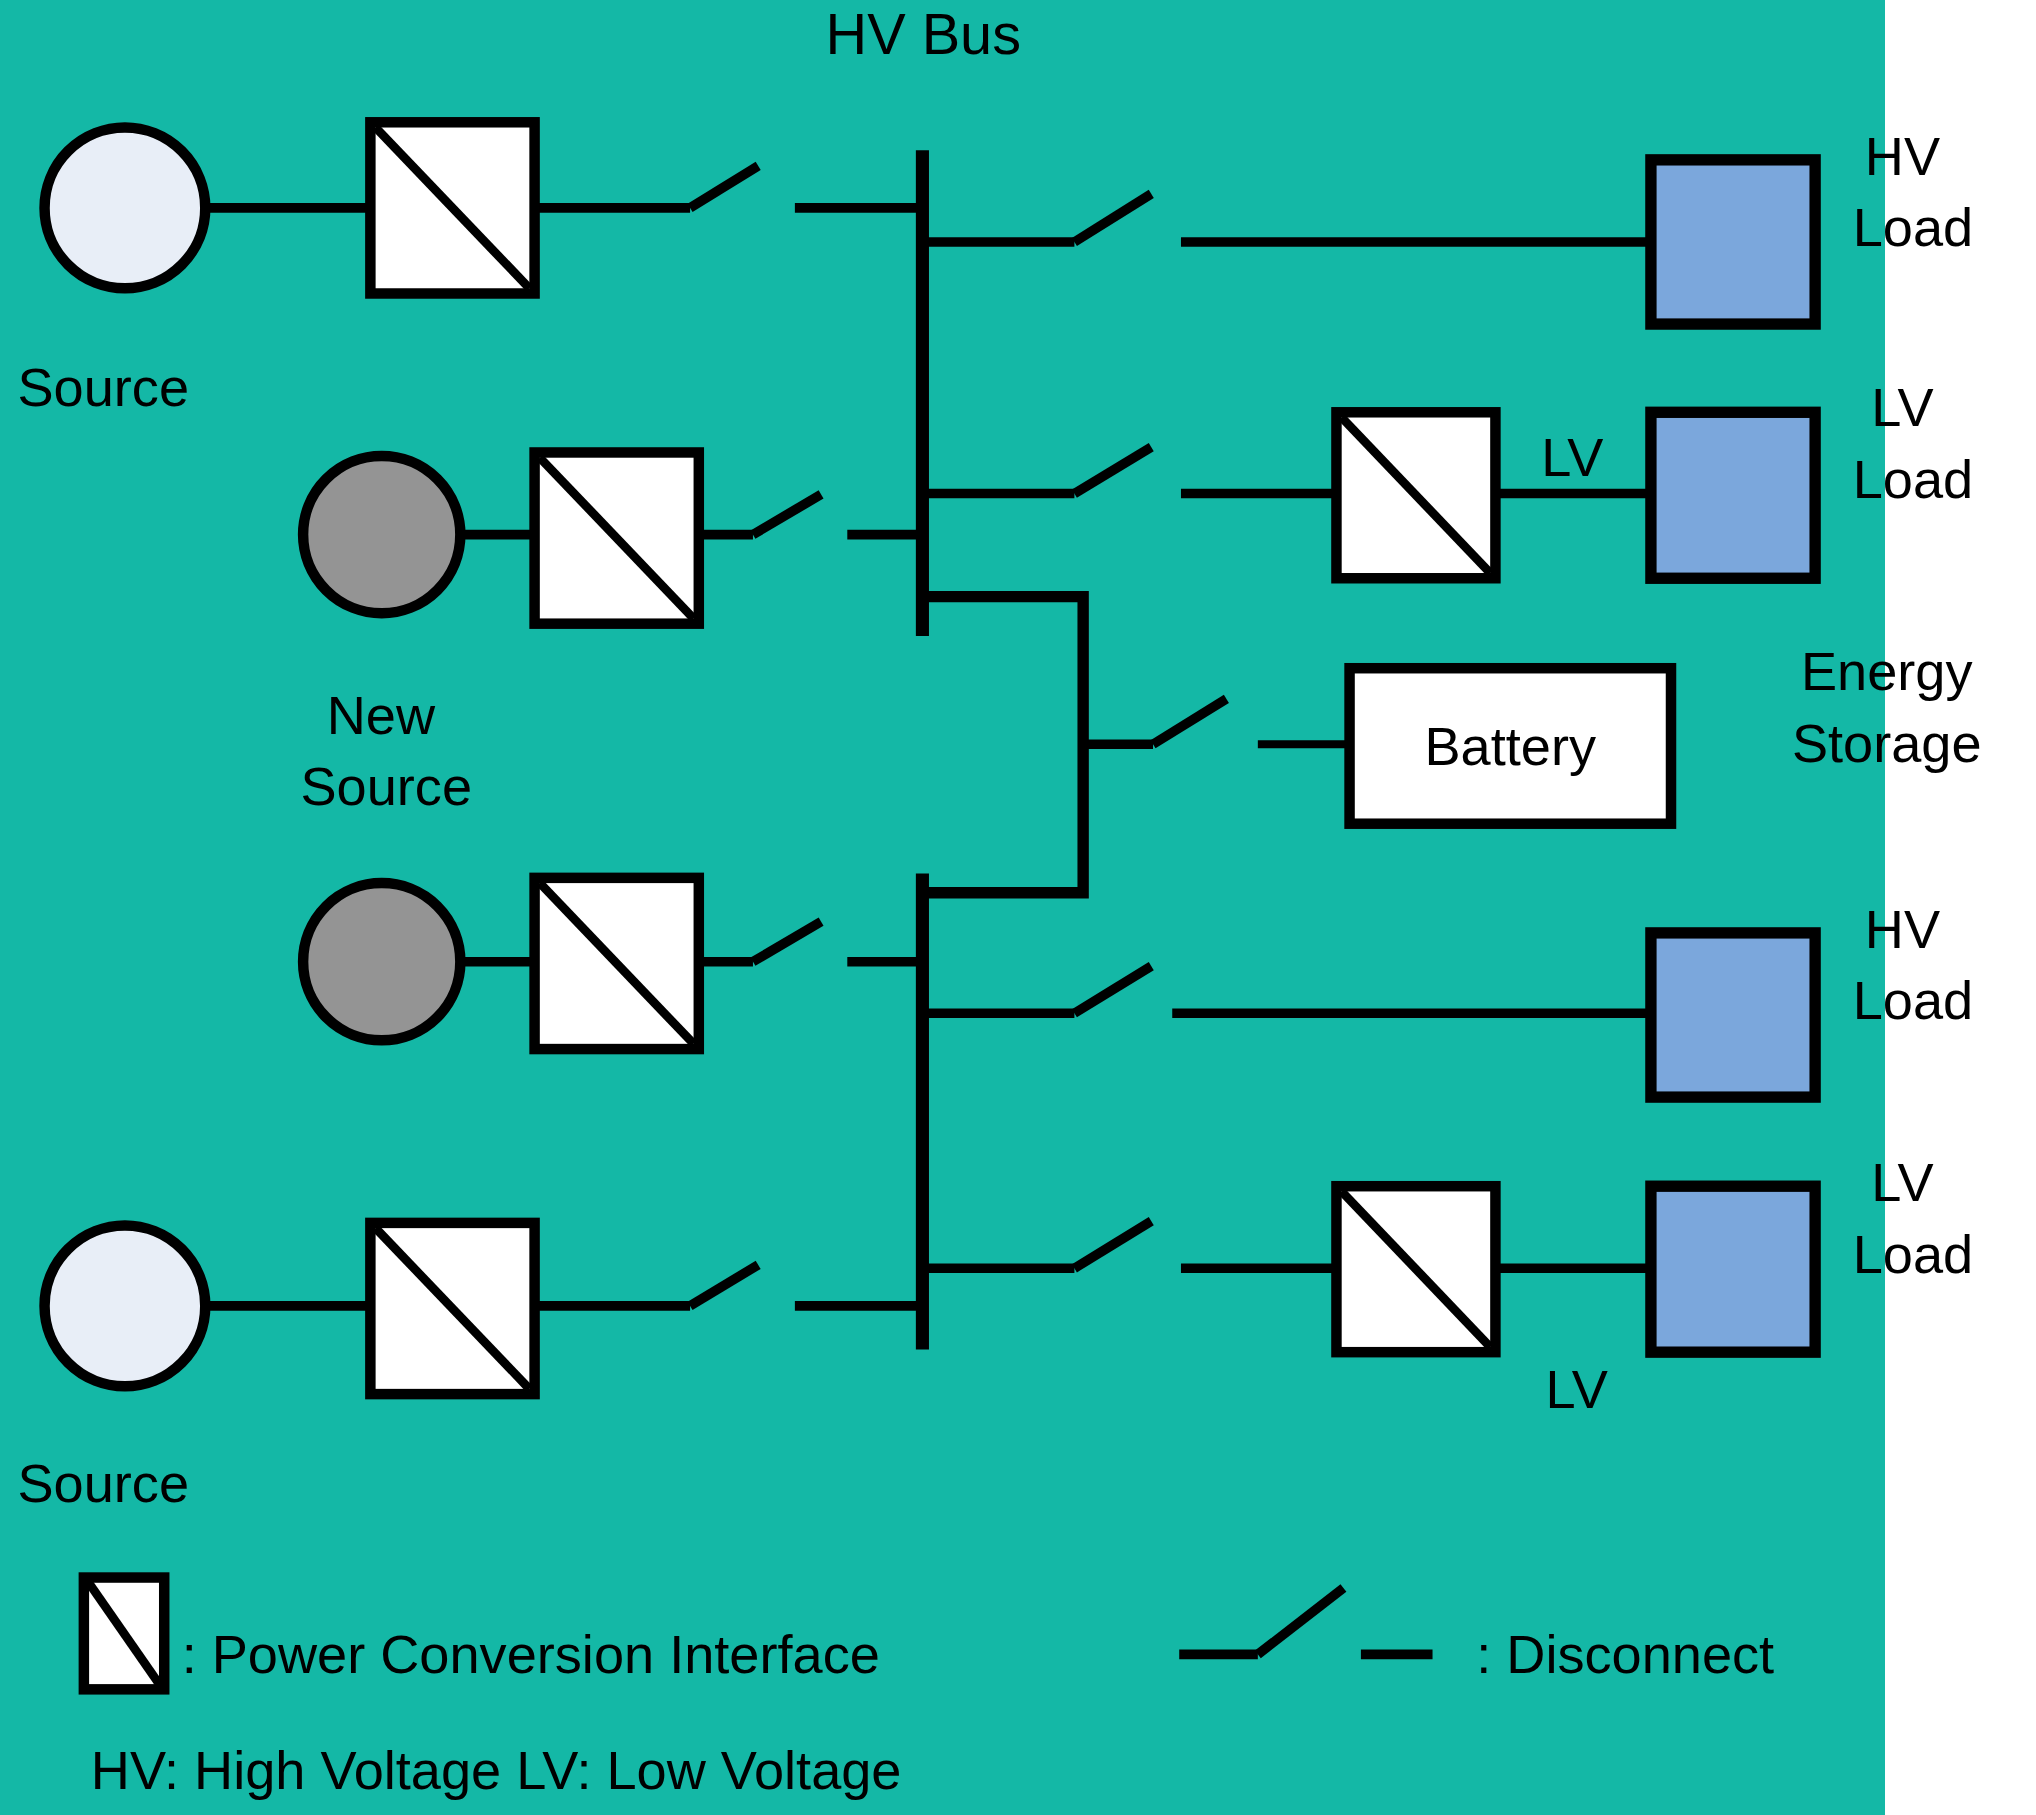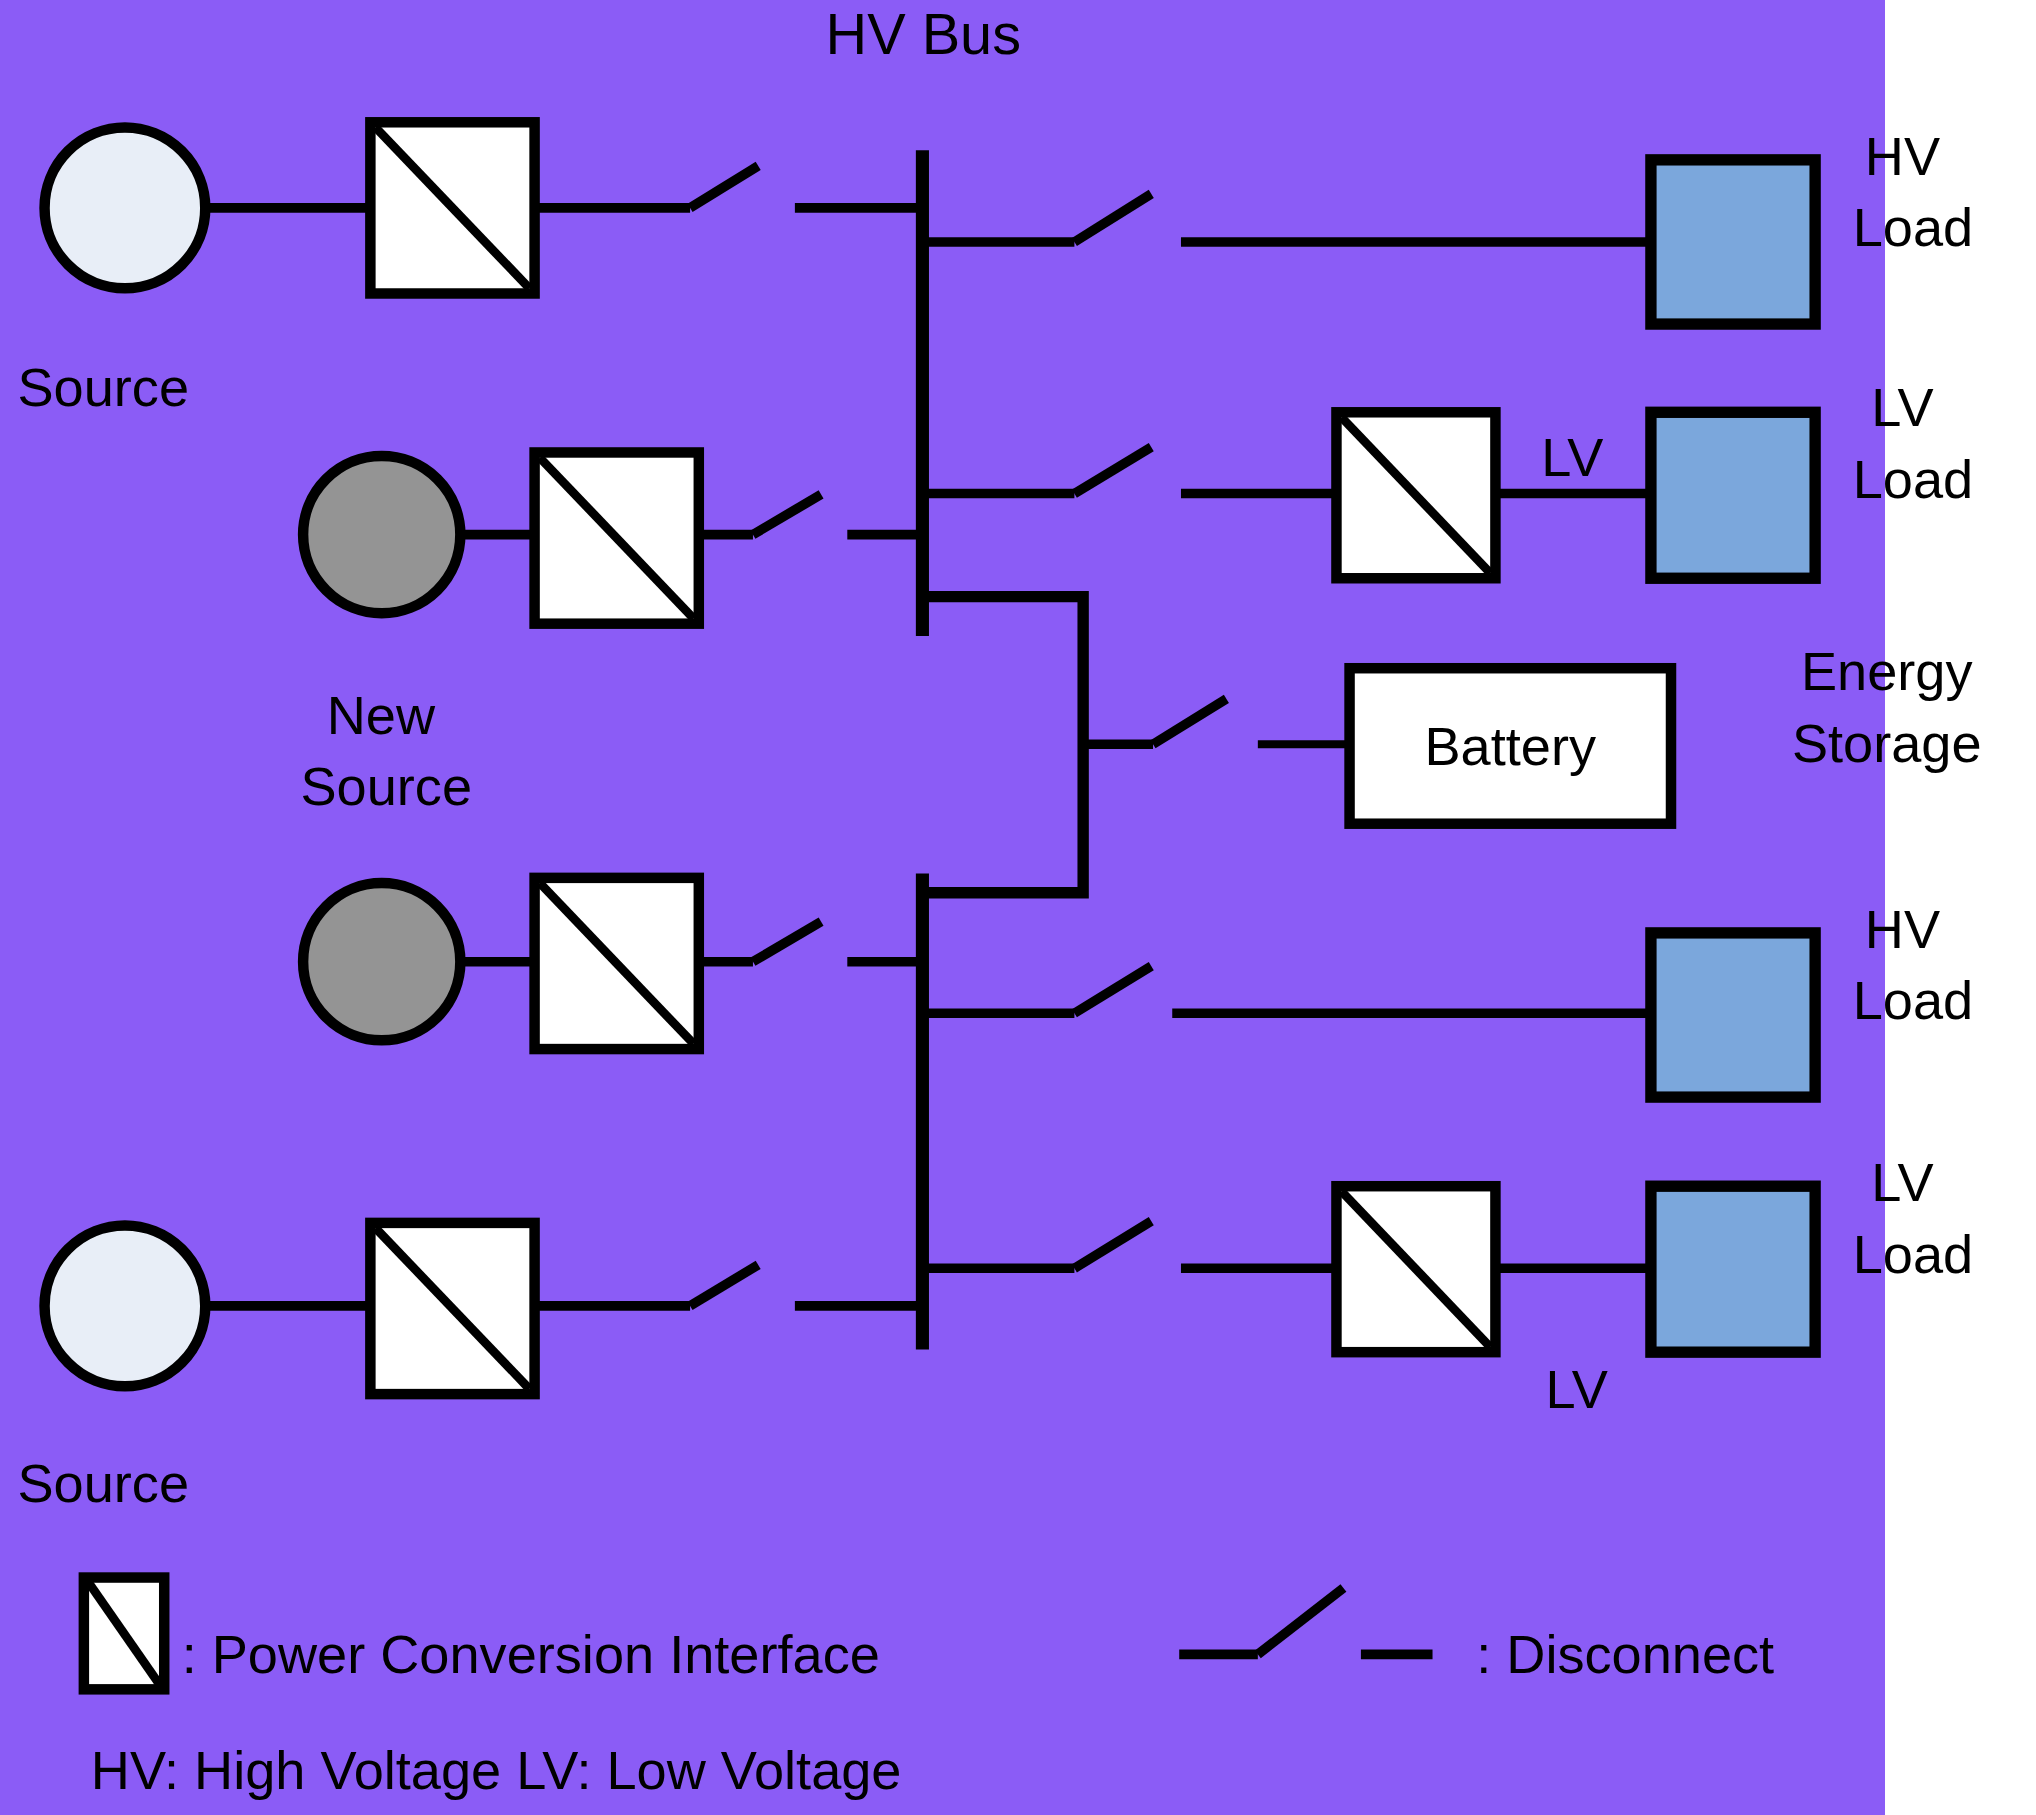--- a/index.html
+++ b/index.html
@@ -1,17 +1,17 @@
 <!DOCTYPE html>
 <html style="font-size:14px"><head>
 <meta charset="utf-8">
 <style>
   html,body{margin:0;padding:0;background:#ffffff;}
   body{width:2037px;height:1816px;font-family:"Liberation Sans",sans-serif;overflow:hidden;}
-  #stage{position:relative;width:1885px;height:1816px;background:#8b5cf6;}
+  #stage{position:relative;width:1885px;height:1816px;background:#14b8a6;}
   svg{position:absolute;left:0;top:0;width:2037px;height:1816px;display:block;}
   .wire{stroke:#000;stroke-width:11;fill:none;stroke-linecap:butt;}
   .bus{stroke:#000;stroke-width:15;fill:none;stroke-linecap:butt;}
   .jumper{stroke:#000;stroke-width:13;fill:none;stroke-linecap:butt;}
   .thinwire{stroke:#000;stroke-width:9;fill:none;stroke-linecap:butt;}
   .pciBox{stroke:#000;stroke-width:12;fill:#ffffff;}
   .pciSlash{stroke:#000;stroke-width:10;fill:none;}
   .loadBox{stroke:#000;stroke-width:13;}
   .battBox{stroke:#000;stroke-width:12;fill:#ffffff;}
   .srcCircle{stroke:#000;stroke-width:12;}

